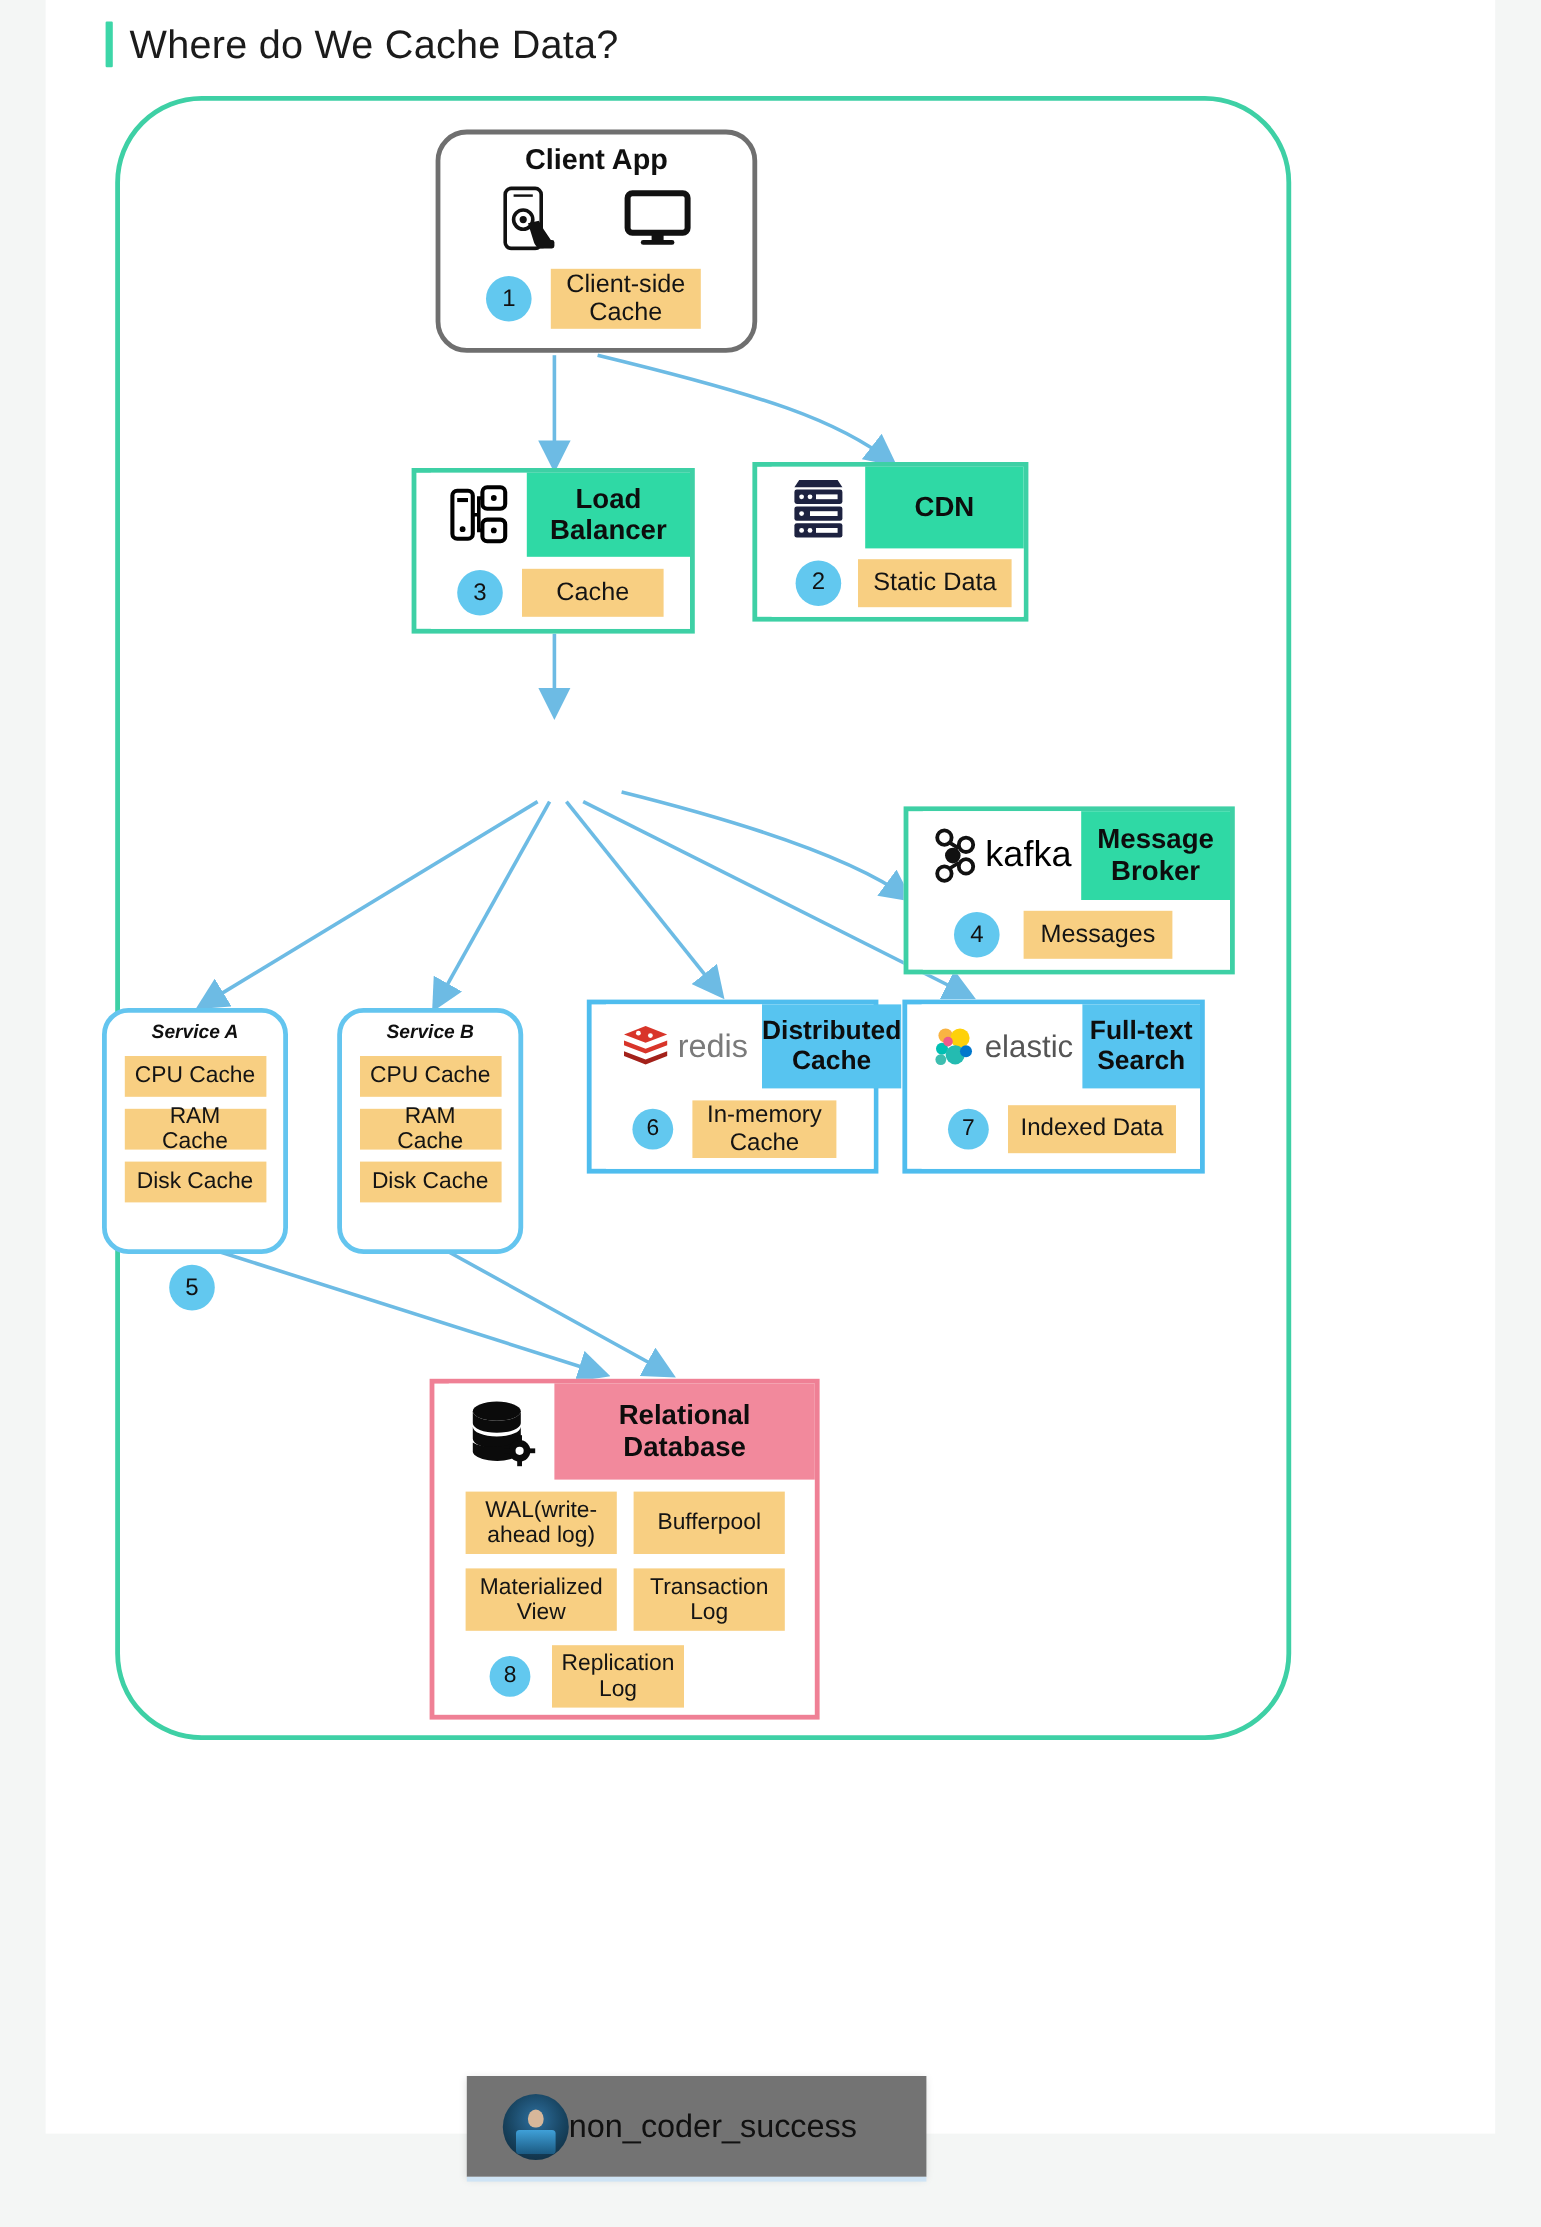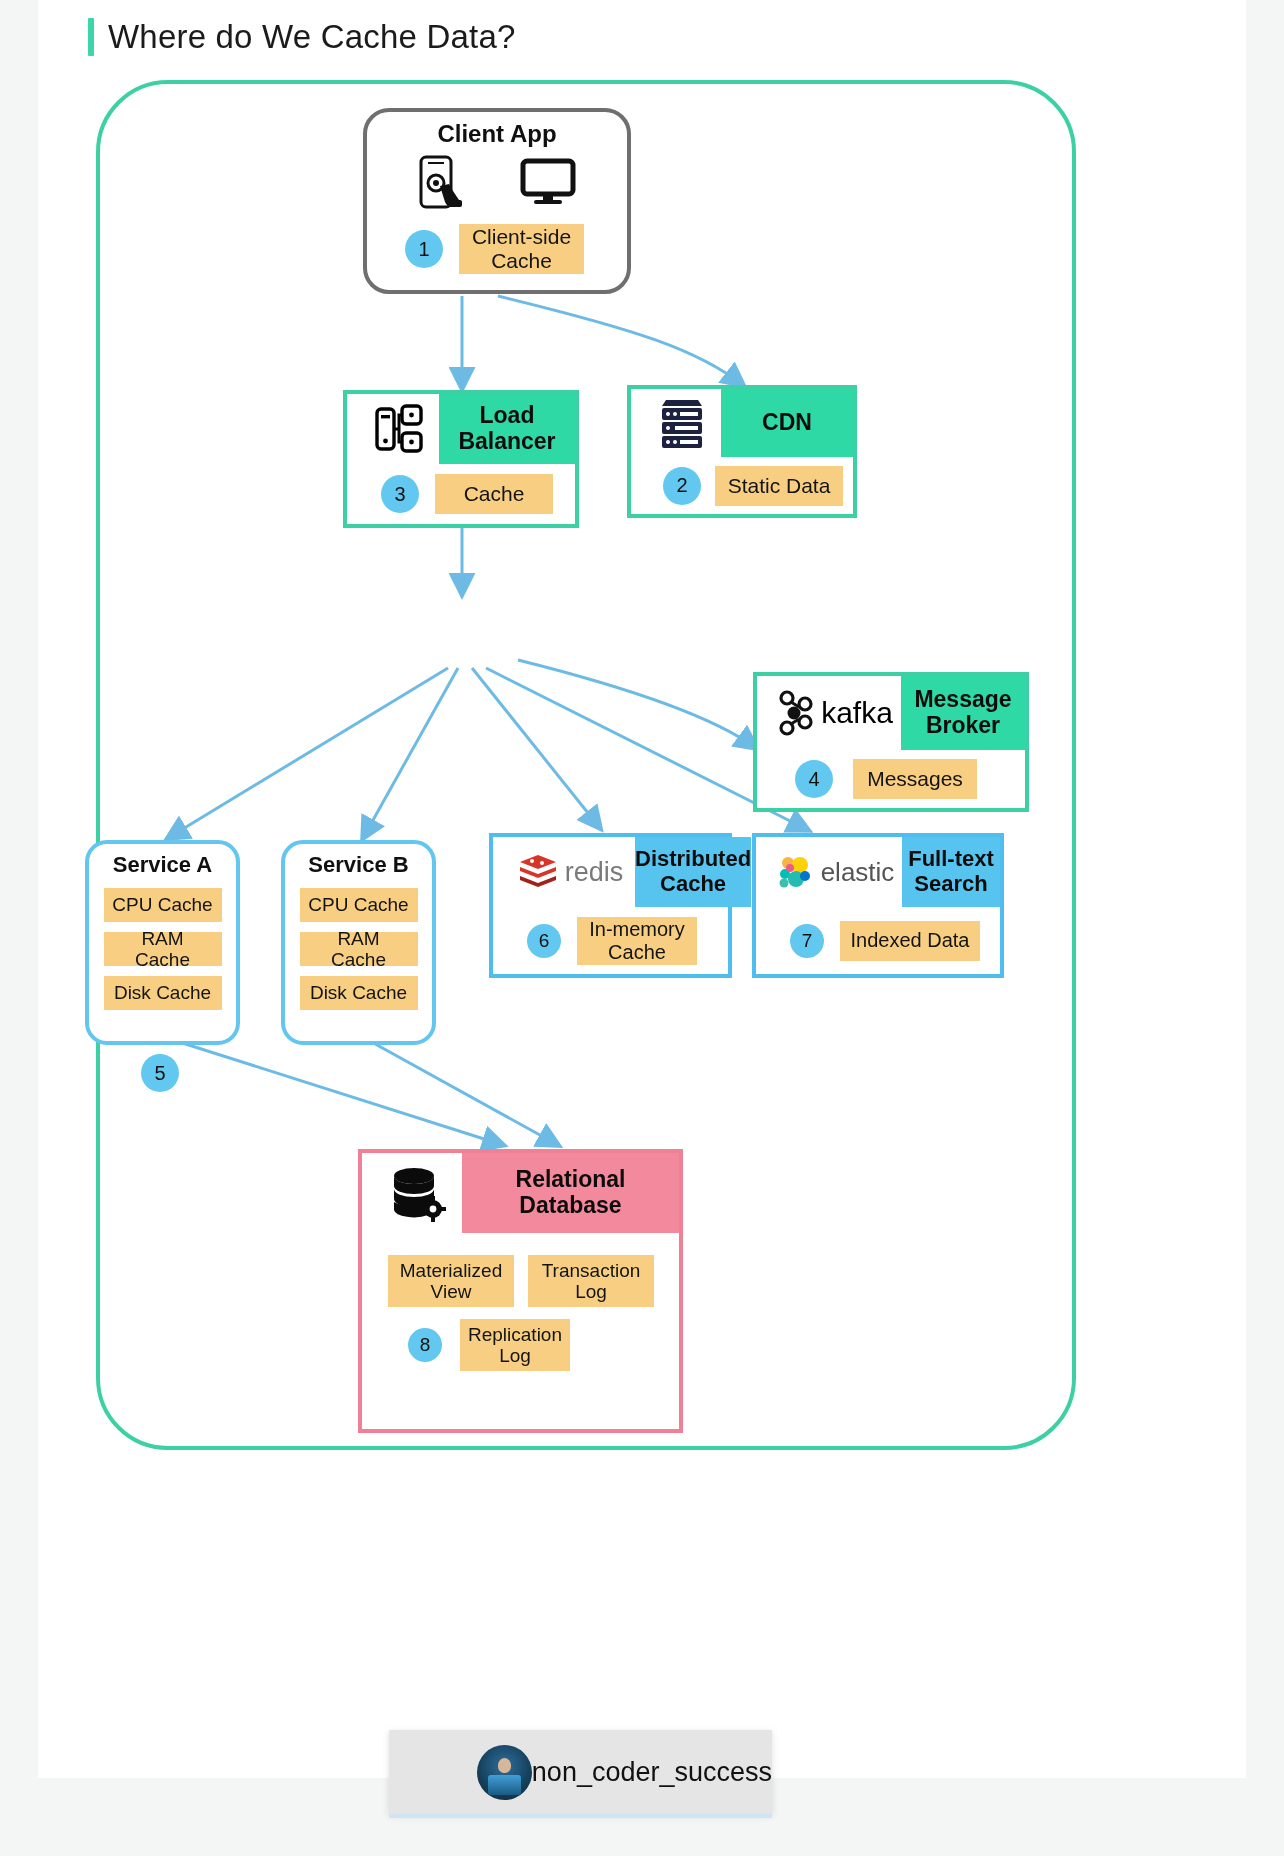--- a/index.html
+++ b/index.html
@@ -59,28 +59,28 @@
   }
   .client-title{text-align:center;font-weight:bold;font-size:24px;color:#101010;margin-top:8px;}
   .client-icons{display:flex;justify-content:center;align-items:center;gap:56px;margin-top:6px;height:60px;}
   .client-cache-row{display:flex;align-items:center;gap:16px;margin-top:10px;padding-left:38px;}
 
   
   .svc{
     position:absolute;border:4px solid #64c5ef;border-radius:22px;background:#fff;
     box-sizing:border-box;width:155px;height:205px;
   }
-  .svc-title{text-align:center;font-weight:bold;font-size:22px;color:#101010;margin-top:8px;}
+  .svc-title{text-align:center;font-weight:bold;font-size:16px;color:#101010;margin-top:8px;font-style:italic;}
   .svc-pill{margin:10px auto 0;width:118px;height:34px;font-size:19px;}
 
   
   .footer-card{
     position:absolute;left:351px;top:1730px;width:383px;height:84px;
-    background:#e5e5e5;box-shadow:0 2px 7px rgba(0,0,0,.13);
-    display:flex;align-items:center;padding-left:30px;box-sizing:border-box;justify-content:flex-end;
+    background:#737373;box-shadow:0 2px 7px rgba(0,0,0,.13);
+    display:flex;align-items:center;padding-left:30px;box-sizing:border-box;
   }
   .avatar{width:55px;height:55px;border-radius:50%;overflow:hidden;flex:0 0 auto;
           background:radial-gradient(circle at 50% 38%, #2e6f9e 0%, #17435f 55%, #0d2434 100%);
           position:relative;}
   .avatar::before{content:"";position:absolute;left:11px;top:30px;width:33px;height:20px;
           background:linear-gradient(#3fa0d8,#1b5a82);border-radius:3px;}
   .avatar::after{content:"";position:absolute;left:21px;top:13px;width:13px;height:15px;
           background:#d7b79a;border-radius:50% 50% 45% 45%;}
   .footer-name{font-size:27px;color:#111;}
   .footer-underline{position:absolute;left:351px;top:1814px;width:383px;height:4px;background:#cfe4f5;}
@@ -295,20 +295,24 @@
             <rect x="42" y="32" width="4" height="5"></rect>
               <rect x="42" y="53" width="4" height="5"></rect>
             <rect x="31" y="43" width="5" height="4"></rect>
               <rect x="52" y="43" width="5" height="4"></rect>
           </g>
         </svg>
       </div>
       <div class="hdr-title" style="font-size:23px;">Relational Database</div>
     </div>
     <div style="padding:10px 14px 0;">
+      <div style="display:flex;gap:14px;">
+        <div class="pill" style="width:126px;height:52px;font-size:19px;">WAL(write-ahead log)</div>
+        <div class="pill" style="width:126px;height:52px;font-size:19px;">Bufferpool</div>
+      </div>
       <div style="display:flex;gap:14px;margin-top:12px;">
         <div class="pill" style="width:126px;height:52px;font-size:19px;">Materialized View</div>
         <div class="pill" style="width:126px;height:52px;font-size:19px;">Transaction Log</div>
       </div>
       <div style="display:flex;gap:18px;align-items:center;margin-top:12px;padding-left:20px;">
         <div class="num sm">8</div>
         <div class="pill" style="width:110px;height:52px;font-size:19px;">Replication Log</div>
       </div>
     </div>
   </div>

